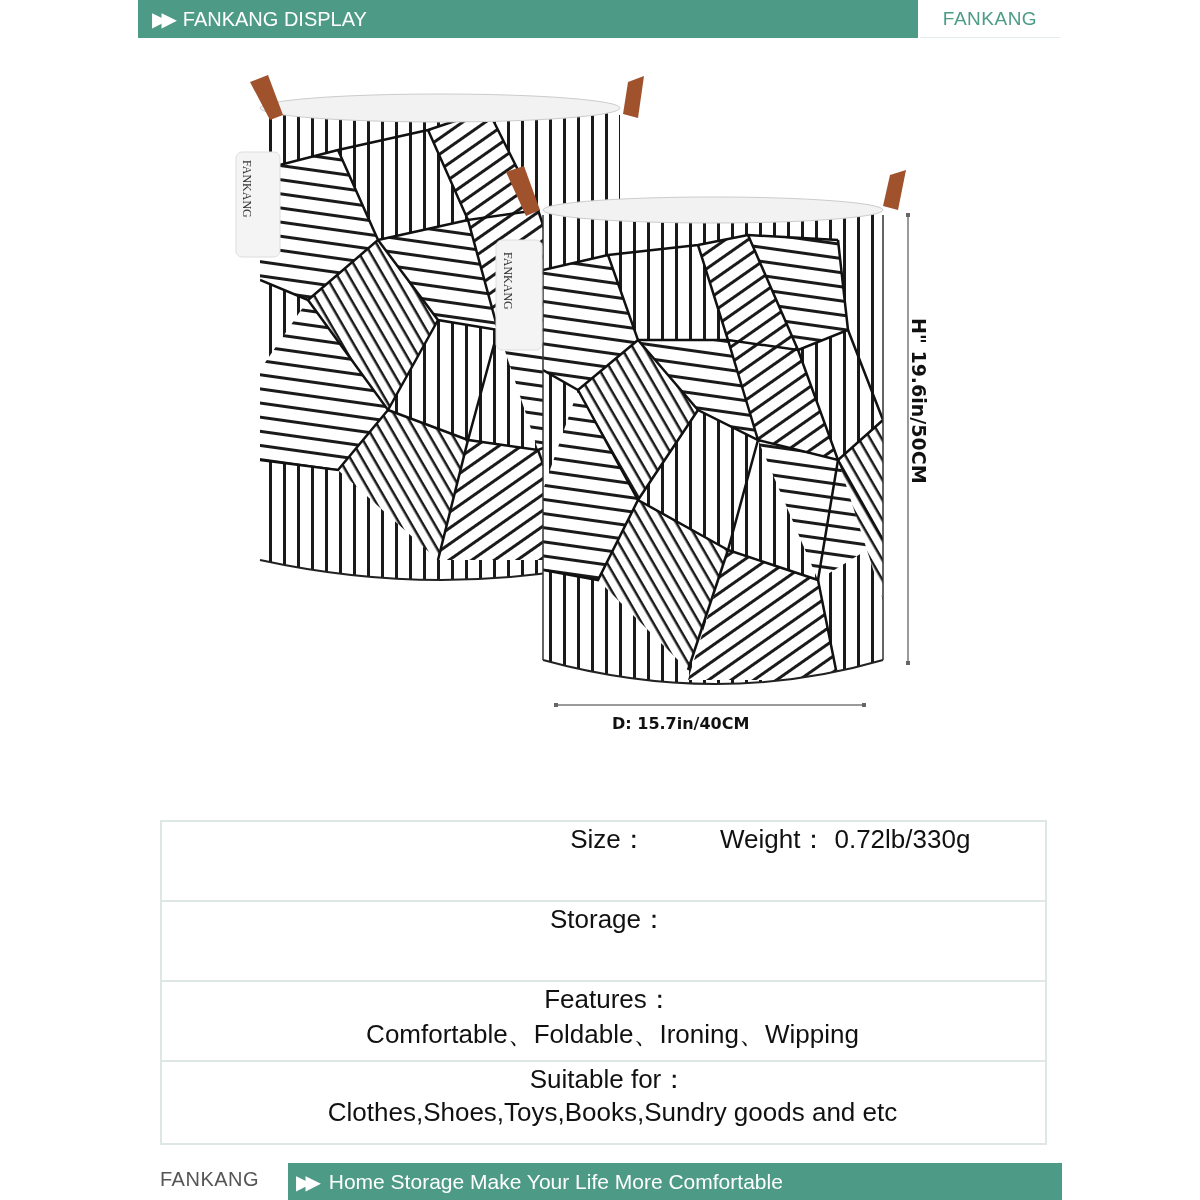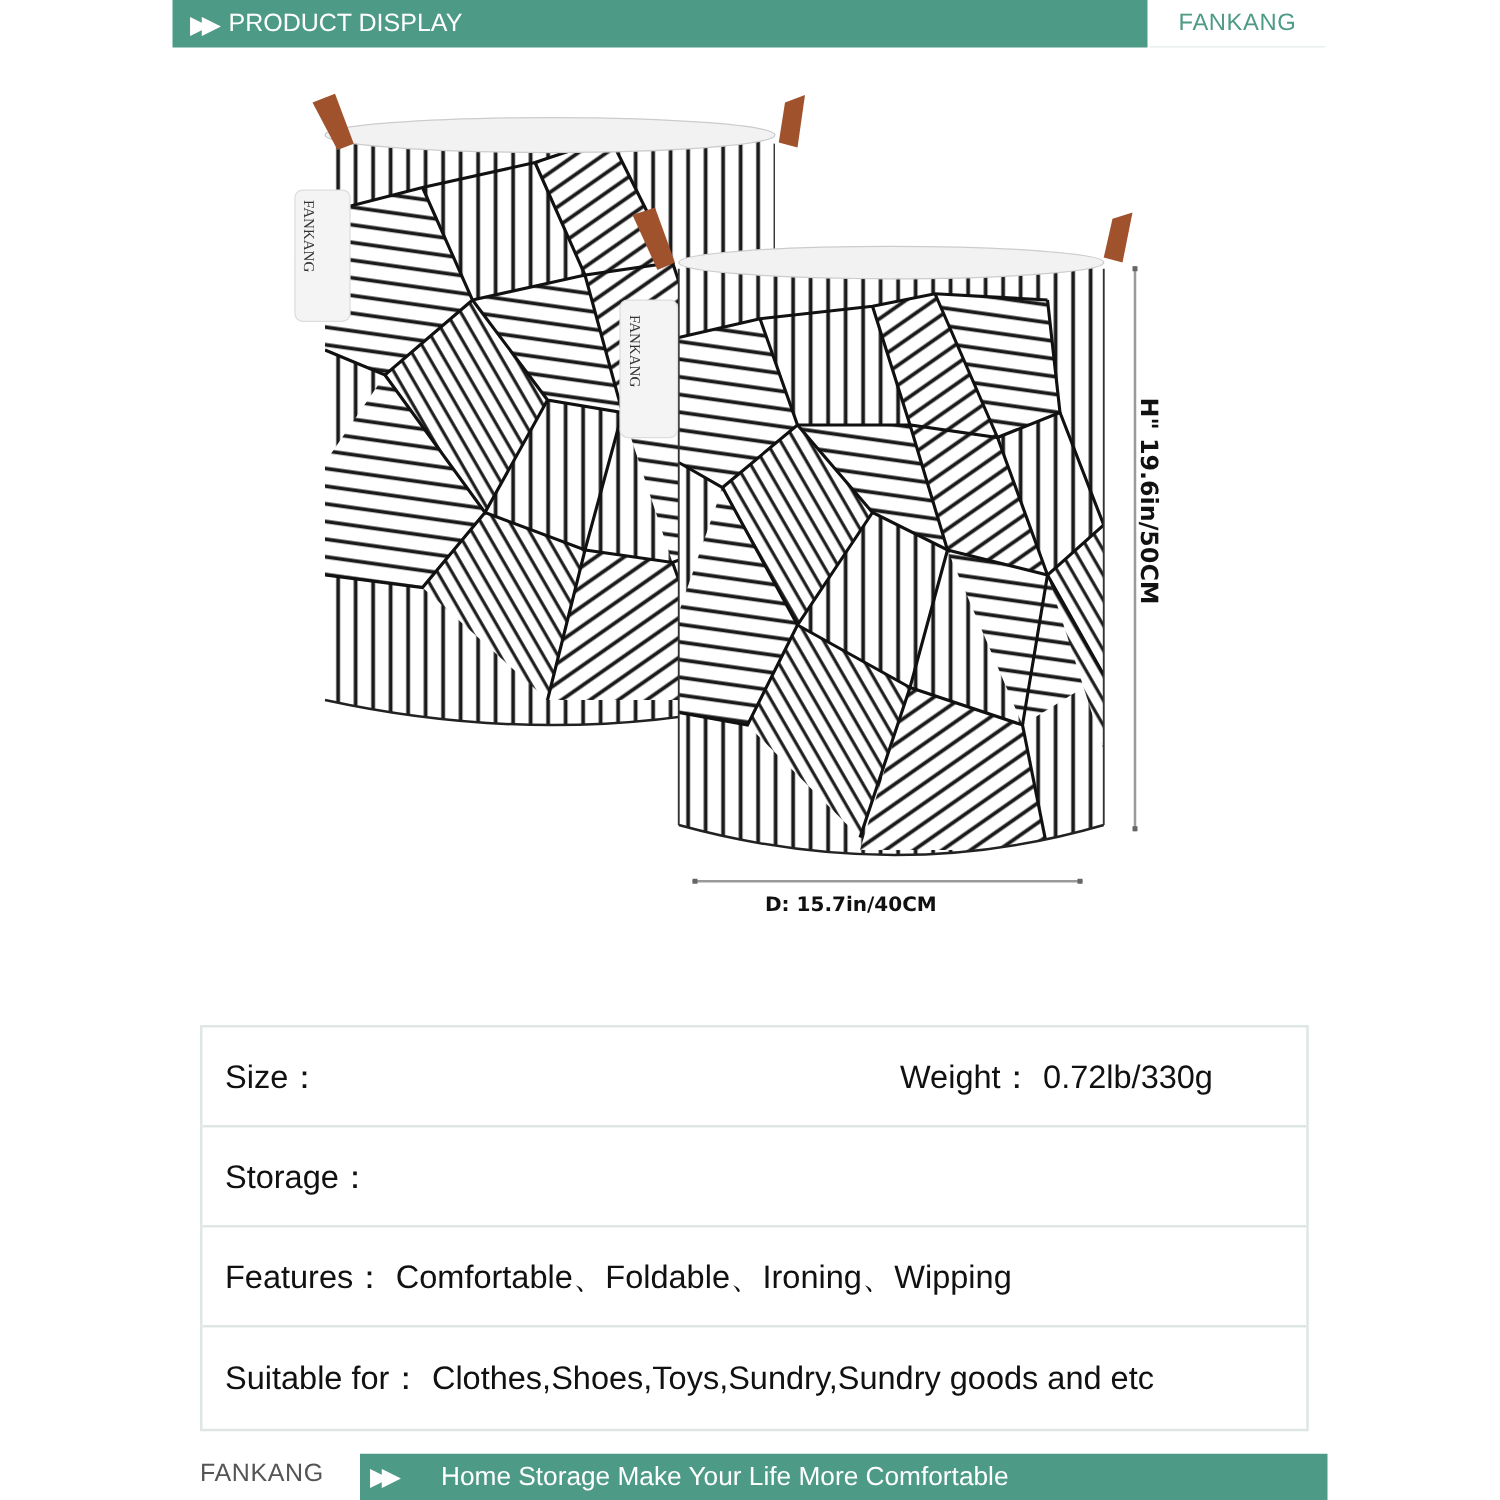--- a/index.html
+++ b/index.html
@@ -17,37 +17,37 @@
   .dim-h-line::before, .dim-h-line::after { content: ""; position: absolute; left: -1px; width: 4px; height: 4px; background: #666; }
   .dim-h-line::before { top: 0; } .dim-h-line::after { bottom: 0; }
   .dim-h-label { position: absolute; left: 930px; top: 318px; transform-origin: 0 0; transform: rotate(90deg); font-weight: bold; font-size: 19px; color: #111; white-space: nowrap; font-family: "DejaVu Sans", sans-serif; }
 
   .dim-d-line { position: absolute; left: 554px; top: 704px; width: 312px; height: 2px; background: #9a9a9a; }
   .dim-d-line::before, .dim-d-line::after { content: ""; position: absolute; top: -1px; width: 4px; height: 4px; background: #666; }
   .dim-d-line::before { left: 0; } .dim-d-line::after { right: 0; }
   .dim-d-label { position: absolute; left: 612px; top: 714px; font-weight: bold; font-size: 16px; color: #111; white-space: nowrap; font-family: "DejaVu Sans", sans-serif; }
 
   .spec-table { position: absolute; left: 160px; top: 820px; width: 887px; height: 325px; border: 2px solid #dfe7e4; }
-  .spec-row { height: 80px; border-bottom: 2px solid #dfe7e4; display: flex; align-items: center; padding-left: 18px; font-size: 26px; color: #111; white-space: nowrap; }
+  .spec-row { height: 80px; border-bottom: 2px solid #dfe7e4; display: flex; align-items: center; padding-left: 18px; font-size: 26px; color: #111; white-space: nowrap; flex-direction: column; }
   .spec-row:last-child { border-bottom: none; text-align: center; }
   .spec-row .lbl { margin-right: 8px; }
   .spec-row .weight { position: absolute; left: 558px; text-align: center; }
   .spec-row.first { position: relative; }
 
   .bottom-brand { position: absolute; left: 160px; top: 1168px; font-size: 20px; color: #555; letter-spacing: 0.5px; }
   .bottom-bar { position: absolute; left: 288px; top: 1163px; width: 774px; height: 37px; background: #4d9b86; display: flex; align-items: center; padding-left: 8px; }
   .bottom-bar .arrows { color: #fff; font-size: 20px; letter-spacing: -6px; margin-right: 14px; }
-  .bottom-bar .text { color: #fff; font-size: 21px; margin-left: 24px; }
+  .bottom-bar .text { color: #fff; font-size: 21px; }
 </style>
 </head>
 <body>
 
 <div class="top-bar">
   <span class="arrows">▶▶</span>
-  <span class="title">PRODUCT DISPLAY</span>
+  <span class="title">FANKANG DISPLAY</span>
 </div>
 <div class="top-brand">FANKANG</div>
 
 <div class="product-area">
   <svg class="basket-svg" width="924" height="760" viewBox="0 0 924 760">
     <defs>
       <pattern id="vstripe" width="14" height="14" patternUnits="userSpaceOnUse">
         <rect width="14" height="14" fill="#fff"></rect>
           <rect x="5" width="3" height="14" fill="#1a1a1a"></rect>
       </pattern>
@@ -168,21 +168,21 @@
   </div>
   <div class="spec-row">
     <span class="lbl">Storage：</span>
   </div>
   <div class="spec-row">
     <span class="lbl">Features：</span>
     <span>Comfortable、Foldable、Ironing、Wipping</span>
   </div>
   <div class="spec-row">
     <span class="lbl">Suitable for：</span>
-    <span>Clothes,Shoes,Toys,Sundry,Sundry goods and etc</span>
+    <span>Clothes,Shoes,Toys,Books,Sundry goods and etc</span>
   </div>
 </div>
 
 <div class="bottom-brand">FANKANG</div>
 <div class="bottom-bar">
   <span class="arrows">▶▶</span>
   <span class="text">Home Storage Make Your Life More Comfortable</span>
 </div>
 
 </body></html>

